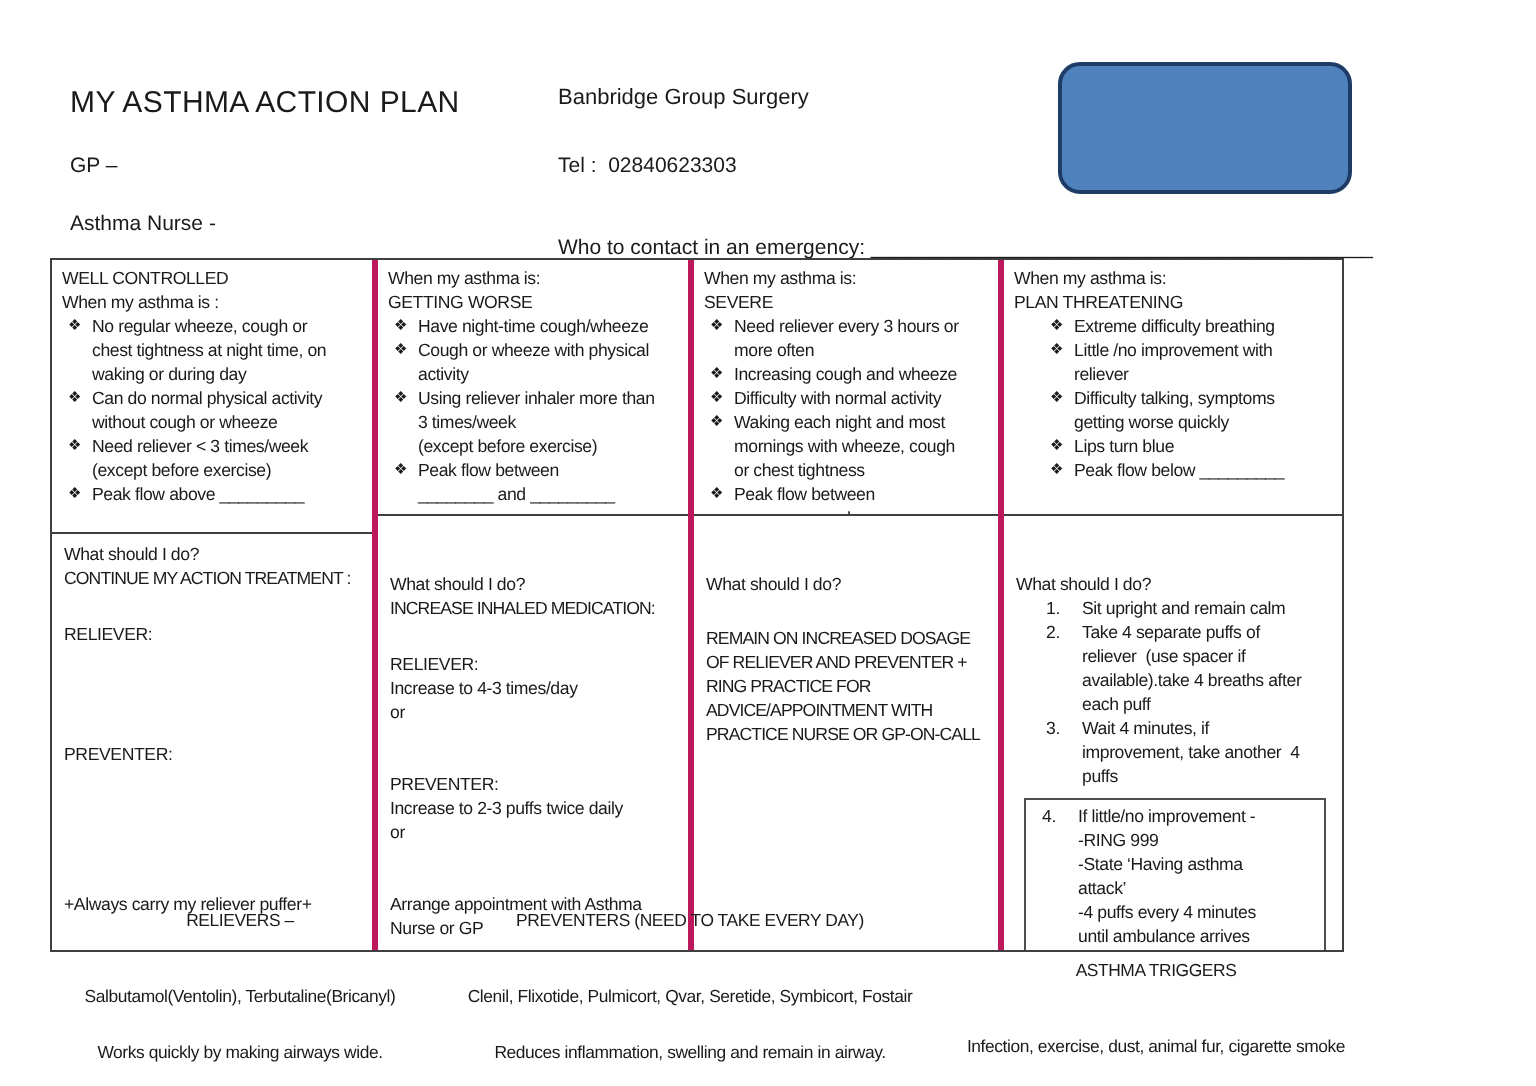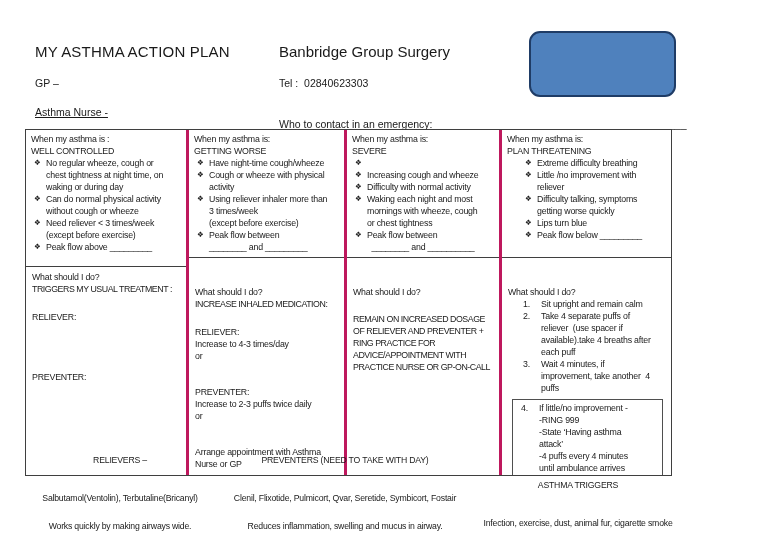--- a/index.html
+++ b/index.html
@@ -3,24 +3,24 @@
 <meta charset="utf-8">
 <style>
   html,body{margin:0;padding:0;}
   body{
     width:768px;height:543px;background:#ffffff;position:relative;
     font-family:"Liberation Sans",sans-serif;color:#1a1a1a;overflow:hidden;
   }
   .abs{position:absolute;margin-top:26px;}
   
   .h-title{left:35px;top:17px;font-size:15px;letter-spacing:.2px;}
-  .h-surgery{left:279px;top:17px;font-size:15px;}
+  .h-surgery{left:279px;top:17px;font-size:11px;}
   .h-gp{left:35px;top:51px;font-size:10.5px;}
   .h-tel{left:279px;top:51px;font-size:10.5px;white-space:pre;}
-  .h-nurse{left:35px;top:80px;font-size:10.5px;text-decoration:underline;}
+  .h-nurse{left:35px;top:80px;font-size:10.5px;}
   .h-emerg{left:279px;top:92px;font-size:10.5px;white-space:nowrap;}
   .logo{left:529px;top:5px;width:147px;height:66px;border-radius:11px;
         background:#4f81bd;border:2px solid #1f3c66;box-sizing:border-box;}
   
   .plan{left:25px;top:103px;width:647px;height:347px;display:flex;
         border:1px solid #3f3f3f;box-sizing:border-box;font-size:8.8px;
         line-height:12px;letter-spacing:-0.2px;}
   .pcol{box-sizing:border-box;display:flex;flex-direction:column;}
   .pcol+.pcol{border-left:3px solid #be185d;gap:24px;}
   .c1{width:160px;} .c2{width:158px;} .c3{width:155px;} .c4{flex:1;}
@@ -58,22 +58,22 @@
 <div class="abs logo" style="background-color: rgb(79, 129, 189); border-color: rgb(31, 60, 102);"></div>
 <div class="abs h-gp">GP –</div>
 <div class="abs h-tel">Tel :  02840623303</div>
 <div class="abs h-nurse">Asthma Nurse -</div>
 <div class="abs h-emerg">Who to contact in an emergency: ___________________________________________</div>
 
 <div class="abs plan">
 
   <div class="pcol c1">
     <div class="cell top">
+      <div>WELL CONTROLLED</div>
       <div>When my asthma is :</div>
-      <div>WELL CONTROLLED</div>
       <ul class="sym">
         <li>
             <span class="blt">❖</span>
             <span class="st">No regular wheeze, cough or
 chest tightness at night time, on
 waking or during day</span>
           </li>
         <li>
             <span class="blt">❖</span>
             <span class="st">Can do normal physical activity
@@ -85,23 +85,24 @@
 (except before exercise)</span>
           </li>
         <li>
             <span class="blt">❖</span>
             <span class="st">Peak flow above _________</span>
           </li>
       </ul>
     </div>
     <div class="cell bot">
       <div>What should I do?</div>
-      <div class="caps">TRIGGERS MY USUAL TREATMENT :</div>
+      <div class="caps">CONTINUE MY ACTION TREATMENT :</div>
       <div class="mt16">RELIEVER:</div>
       <div class="mt48">PREVENTER:</div>
+      <div class="mt63">+Always carry my reliever puffer+</div>
     </div>
   </div>
 
   <div class="pcol c2">
     <div class="cell top">
       <div>When my asthma is:</div>
       <div>GETTING WORSE</div>
       <ul class="sym">
         <li>
             <span class="blt">❖</span>
@@ -139,20 +140,22 @@
     </div>
   </div>
 
   <div class="pcol c3">
     <div class="cell top">
       <div>When my asthma is:</div>
       <div>SEVERE</div>
       <ul class="sym">
         <li>
             <span class="blt">❖</span>
+            <span class="st">Need reliever every 3 hours or
+more often</span>
           </li>
         <li>
             <span class="blt">❖</span>
             <span class="st">Increasing cough and wheeze</span>
           </li>
         <li>
             <span class="blt">❖</span>
             <span class="st">Difficulty with normal activity</span>
           </li>
         <li>
@@ -242,21 +245,21 @@
     </div>
   </div>
 </div>
 
 <div class="fcol f1">
   <div>RELIEVERS –</div>
   <div class="f-drugs">Salbutamol(Ventolin), Terbutaline(Bricanyl)</div>
   <div class="f-desc">Works quickly by making airways wide.</div>
 </div>
 <div class="fcol f2">
-  <div>PREVENTERS (NEED TO TAKE WITH DAY)</div>
+  <div>PREVENTERS (NEED TO TAKE EVERY DAY)</div>
   <div class="f-drugs">Clenil, Flixotide, Pulmicort, Qvar, Seretide, Symbicort, Fostair</div>
-  <div class="f-desc">Reduces inflammation, swelling and mucus in airway.</div>
+  <div class="f-desc">Reduces inflammation, swelling and remain in airway.</div>
 </div>
 <div class="fcol f3">
   <div>ASTHMA TRIGGERS</div>
   <div class="f-drugs">Infection, exercise, dust, animal fur, cigarette smoke</div>
   <div class="f-desc">My triggers are ______________________</div>
 </div>
 
 </body></html>

